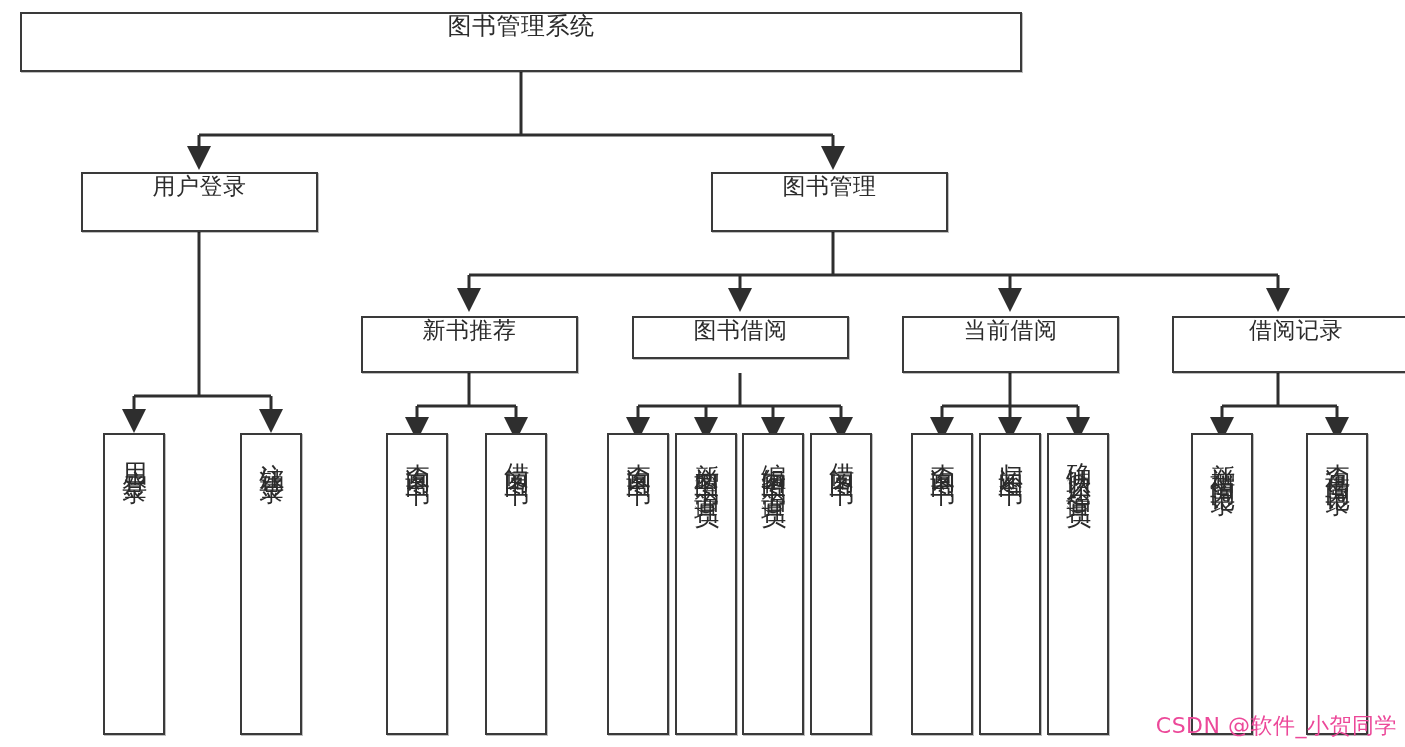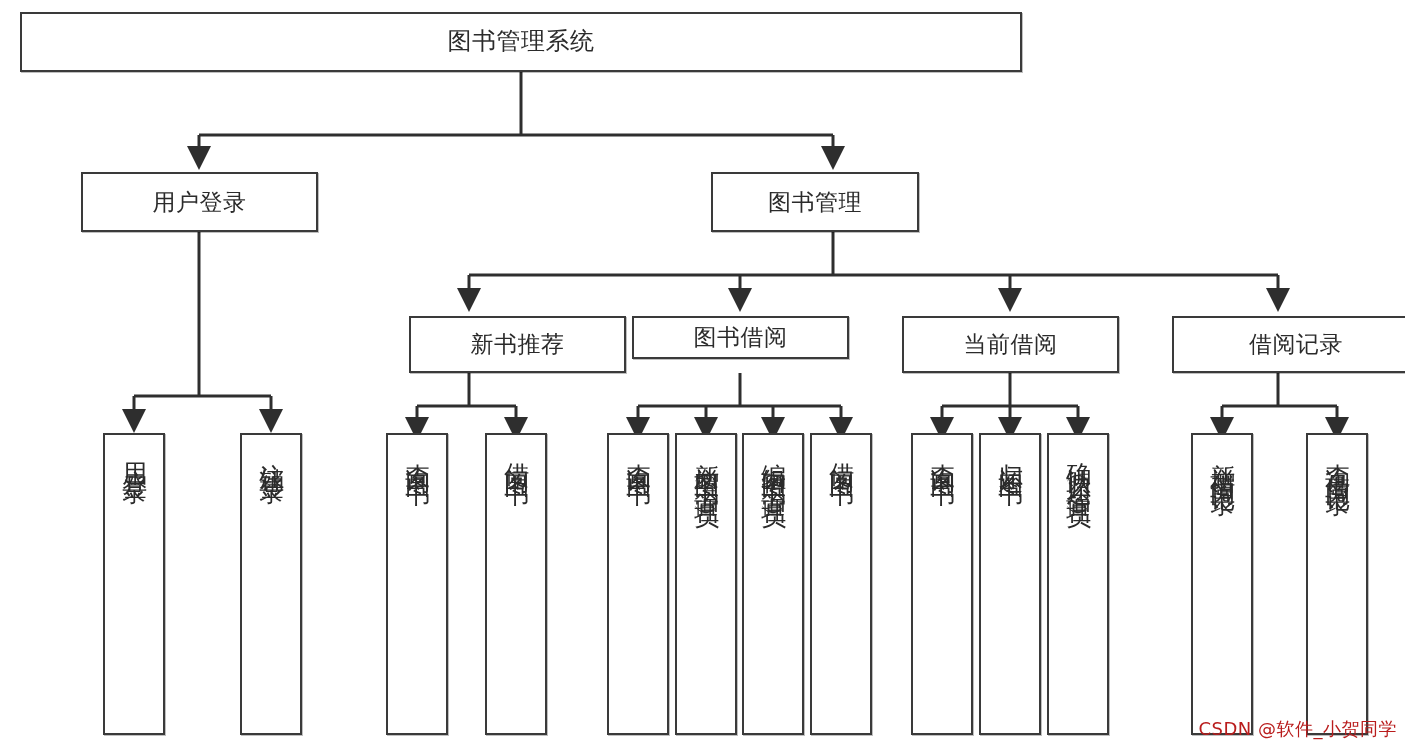--- a/index.html
+++ b/index.html
@@ -20,21 +20,20 @@
     left: 0; top: 0;
     width: 1405px;
     height: 747px;
     pointer-events: none;
   }
   .node {
     position: absolute;
     border: 2px solid #3a3a3a;
     background: #ffffff;
     display: flex;
-    align-items: center;
     justify-content: center;
     color: #2b2b2b;
     box-shadow: 1px 1px 0 rgba(0,0,0,0.25);
     z-index: 2;
   }
   .node .label {
     display: block;
     text-align: center;
     line-height: 1.08;
     letter-spacing: 0.5px;
@@ -55,22 +54,22 @@
     text-orientation: upright;
     font-size: 25px;
     line-height: 1.22;
     letter-spacing: 6px;
     white-space: nowrap;
   }
   .watermark {
     position: absolute;
     right: 8px;
     bottom: 6px;
-    font-size: 18px;
-    color: #b91c1c;
+    font-size: 22px;
+    color: #ec4899;
     letter-spacing: 0.5px;
     z-index: 5;
     white-space: nowrap;
     margin-top: 44px;
   }
 </style>
 </head>
 <body>
 
 <div id="canvas">
@@ -126,25 +125,25 @@
   </svg>
 
   <div class="node h root" style="left:20px; top:12px; width:1002px; height:60px;">
     <span class="label">图书管理系统</span>
   </div>
 
   <div class="node h" style="left:81px; top:172px; width:237px; height:60px;">
     <span class="label">用户登录</span>
   </div>
 
-  <div class="node h" style="left:711px; top:172px; width:208px; height:60px;">
+  <div class="node h" style="left:711px; top:172px; width:237px; height:60px;">
     <span class="label">图书管理</span>
   </div>
 
-  <div class="node h" style="left:361px; top:316px; width:217px; height:57px;margin-left:48px;">
+  <div class="node h" style="left:361px; top:316px; width:217px; height:57px;">
     <span class="label">新书推荐</span>
   </div>
 
   <div class="node h" style="left:632px; top:316px; width:217px; height:43px;">
     <span class="label">图书借阅</span>
   </div>
 
   <div class="node h" style="left:902px; top:316px; width:217px; height:57px;">
     <span class="label">当前借阅</span>
   </div>

